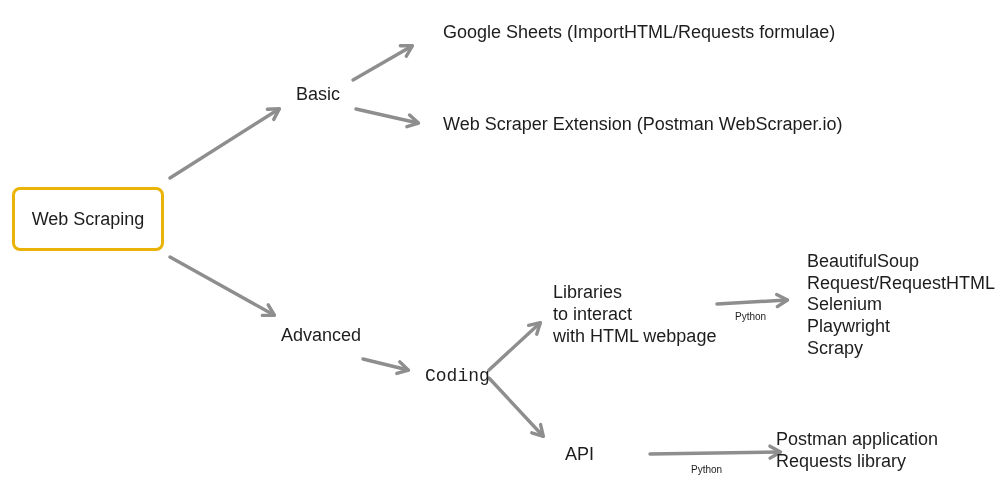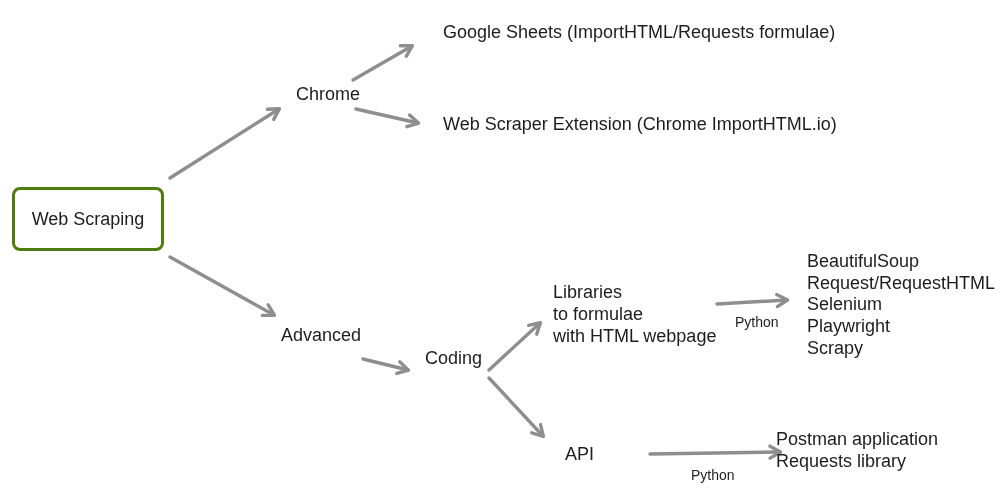--- a/index.html
+++ b/index.html
@@ -20,30 +20,29 @@
   }
   .node-label {
     position: absolute;
     font-size: 18px;
     line-height: 22px;
     white-space: pre-line;
     color: #1d1d1d;
   }
   .edge-label {
     position: absolute;
-    font-size: 14px;
+    font-size: 10px;
     line-height: 17px;
     color: #1d1d1d;
-    margin-top: 6px;
   }
   .root-box {
     position: absolute;
     left: 12px; top: 187px;
     width: 152px; height: 64px;
-    border: 3px solid #4d7c0f;
+    border: 3px solid #eab308;
     border-radius: 8px;
     background: #ffffff;
     display: flex;
     align-items: center;
     justify-content: center;
     font-size: 18px;
   }
   .list-block {
     position: absolute;
     font-size: 18px;
@@ -73,32 +72,32 @@
       <line x1="489" y1="378" x2="543" y2="436" marker-end="url(#arrowhead)"></line>
       <line x1="717" y1="304" x2="787" y2="300" marker-end="url(#arrowhead)"></line>
       <line x1="650" y1="454" x2="780" y2="452" marker-end="url(#arrowhead)"></line>
     </g>
   </svg>
 
   <div class="root-box">
     <span>Web Scraping</span>
   </div>
 
-  <div class="node-label" style="left:296px; top:83px;">Chrome</div>
+  <div class="node-label" style="left:296px; top:83px;">Basic</div>
 
   <div class="node-label" style="left:443px; top:21px;">Google Sheets (ImportHTML/Requests formulae)</div>
 
-  <div class="node-label" style="left:443px; top:113px;">Web Scraper Extension (Chrome ImportHTML.io)</div>
+  <div class="node-label" style="left:443px; top:113px;">Web Scraper Extension (Postman WebScraper.io)</div>
 
   <div class="node-label" style="left:281px; top:324px;text-align:right;">Advanced</div>
 
-  <div class="node-label" style="left:425px; top:347px;">Coding</div>
+  <div class="node-label" style="left:425px; top:365px;font-family:Liberation Mono, monospace;">Coding</div>
 
   <div class="node-label" style="left:553px; top:281px;">Libraries
-to formulae
+to interact
 with HTML webpage</div>
 
   <div class="edge-label" style="left:735px; top:308px;">Python</div>
 
   <div class="list-block" style="left:807px; top:251px;">BeautifulSoup
 Request/RequestHTML
 Selenium
 Playwright
 Scrapy</div>
 

